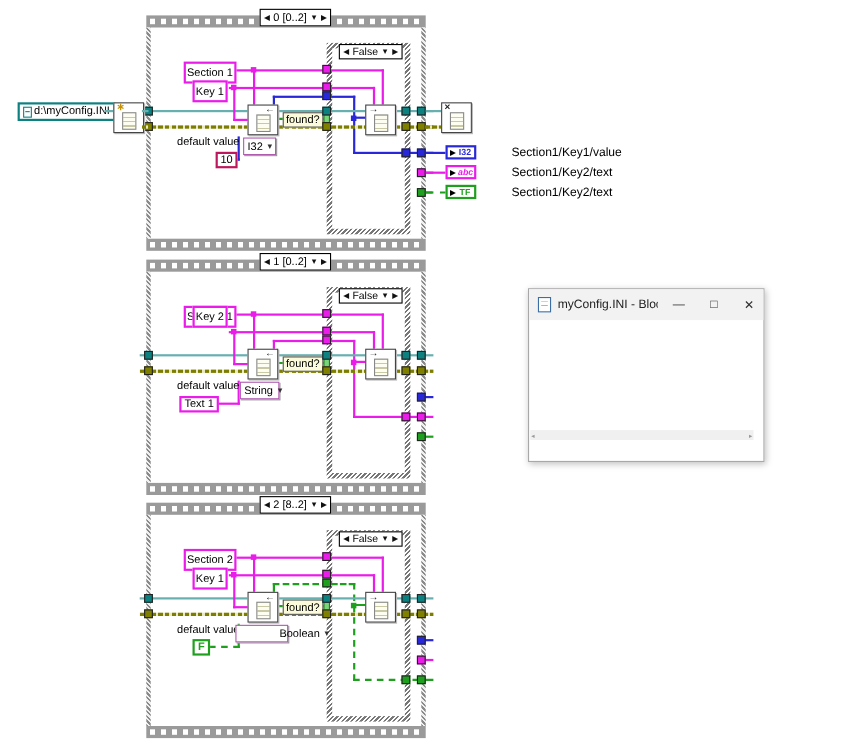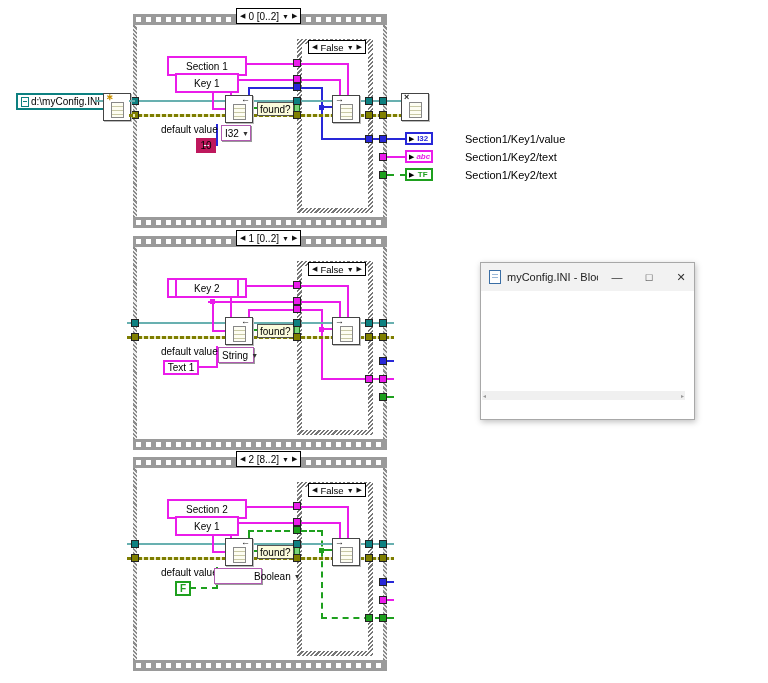--- a/index.html
+++ b/index.html
@@ -31,25 +31,25 @@
   .wh.w-green { height:0; border-top:2px dashed #1ea01e; background:none; }
   .wv.w-green { width:0; border-left:2px dashed #1ea01e; background:none; }
   .dot { position:absolute; width:5px; height:5px; }
   .bg-teal{background:#0d8080;} .bg-olive{background:#808000;} .bg-blue{background:#2828d8;}
   .bg-pink{background:#ea1cea;} .bg-green{background:#1ea01e;}
   .tun { position:absolute; width:8px; height:8px; border:1px solid #222; }
   .selterm { position:absolute; width:6px; height:11px; background:#7ad47a; border:1px solid #1e7a1e; border-radius:2px; }
 
   
   .pinkbox { position:absolute; border:2px solid #ea1cea; background:#fff; font-size:10px;
-    padding:0 17px; height:20px; line-height:11px; display:flex; align-items:center; white-space:nowrap; }
+    padding:0 1px; height:20px; line-height:11px; display:flex; align-items:center; white-space:nowrap; }
   .plain { position:absolute; font-size:10px; white-space:nowrap; }
   .constbox { position:absolute; background:#fff; font-size:10px; height:15px;
     display:flex; align-items:center; justify-content:center; white-space:nowrap; }
-  .const-blue { border:7px solid #be185d; }
+  .const-blue { border:2px solid #be185d; }
   .const-pink { border:2px solid #ea1cea; }
   .const-green { border:2px solid #1ea01e; color:#1ea01e; font-weight:bold; }
   .ring { position:absolute; height:16px; background:#fff; border:1px solid #b05ab0;
     box-shadow:1px 1px 0 #999; display:flex; align-items:center; justify-content:space-between;
     padding:0 3px; font-size:10px; white-space:nowrap; }
   .ring-arr { font-size:7px; color:#333; margin-left:3px; }
   .foundbox { position:absolute; border:1px solid #555; background:#fbfbdc; font-size:10px;
     padding:0 2px; height:14px; display:flex; align-items:center; }
 
   

